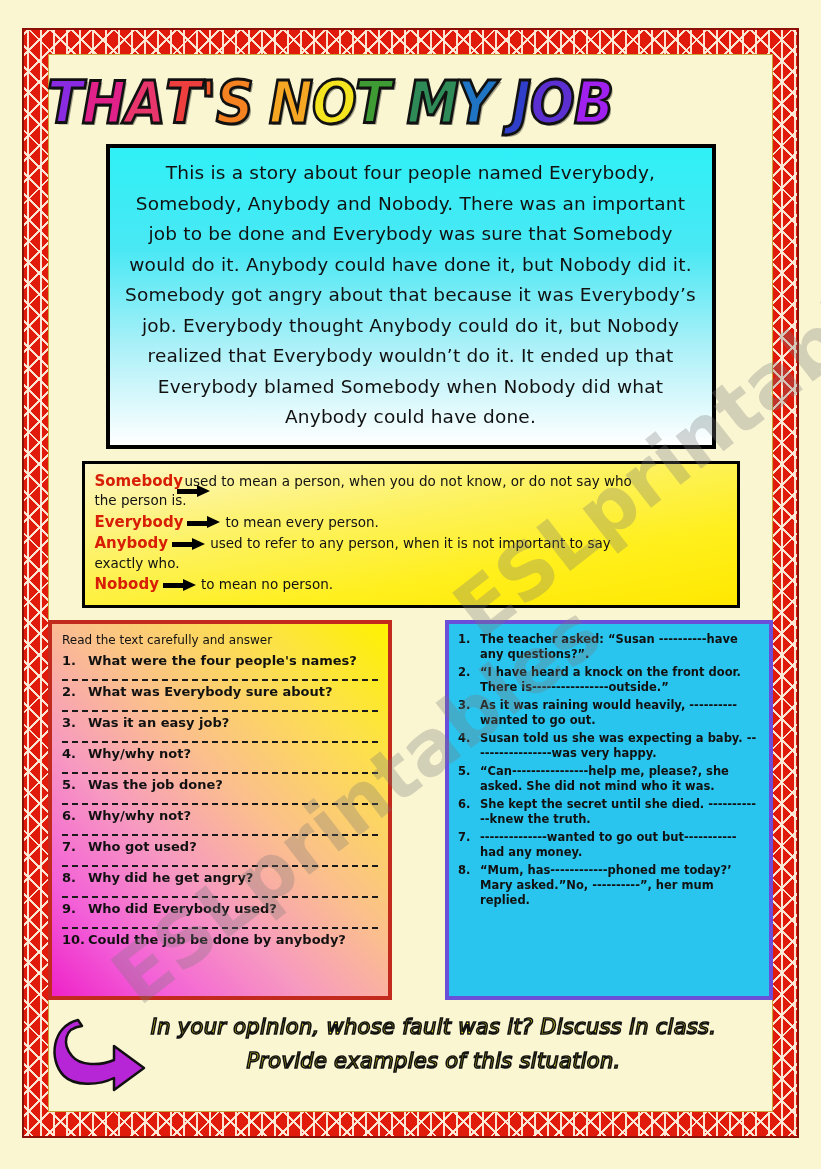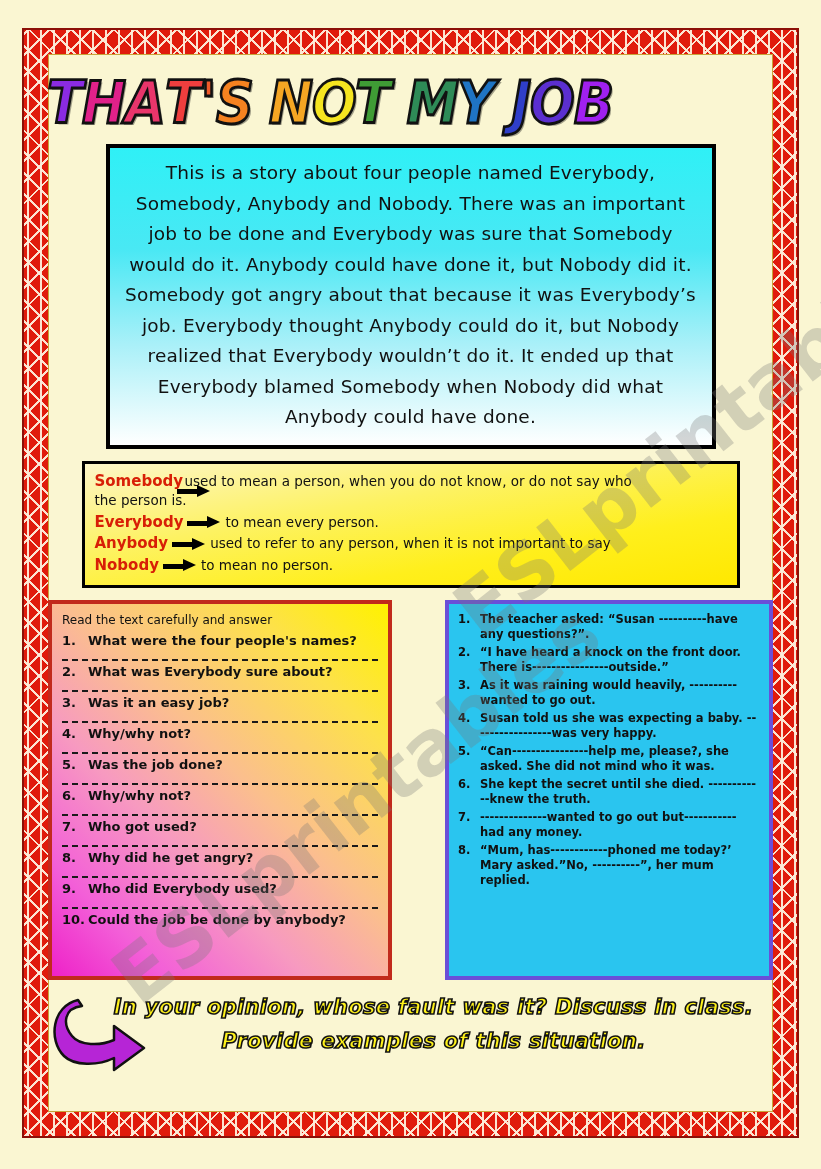--- a/index.html
+++ b/index.html
@@ -194,21 +194,21 @@
     height:88px;
   }
   #curve-arrow{
     position:absolute;
     left:0;top:6px;
     width:100px;height:76px;
   }
   .footer-line{
     text-align:center;
     font-size:21px;
-    font-weight:bold;
+    font-weight:normal;
     font-style:italic;
     color:#fff21a;
     -webkit-text-stroke:1.6px #111;
     letter-spacing:.3px;
     line-height:34px;
     padding-left:46px;
   }
 
   
   #watermark{
@@ -249,20 +249,21 @@
     <div class="def-row">
       <span class="def-word def-w1">Somebody</span><span class="def-meaning">used to mean a person, when you do not know, or do not say who</span>
       <span class="arrow" style="position:absolute;margin-left:-455px;margin-top:14px;"></span>
       <span class="def-tail">the person is.</span>
     </div>
     <div class="def-row">
       <span class="def-word">Everybody</span><span class="arrow"></span><span class="def-meaning">to mean every person.</span>
     </div>
     <div class="def-row">
       <span class="def-word">Anybody</span><span class="arrow"></span><span class="def-meaning">used to refer to any person, when it is not important to say</span>
+      <span class="def-tail">exactly who.</span>
     </div>
     <div class="def-row">
       <span class="def-word">Nobody</span><span class="arrow"></span><span class="def-meaning">to mean no person.</span>
     </div>
   </div>
 
   <div id="panels">
 
     <div id="questions-panel">
       <div class="panel-head">Read the text carefully and answer</div>

